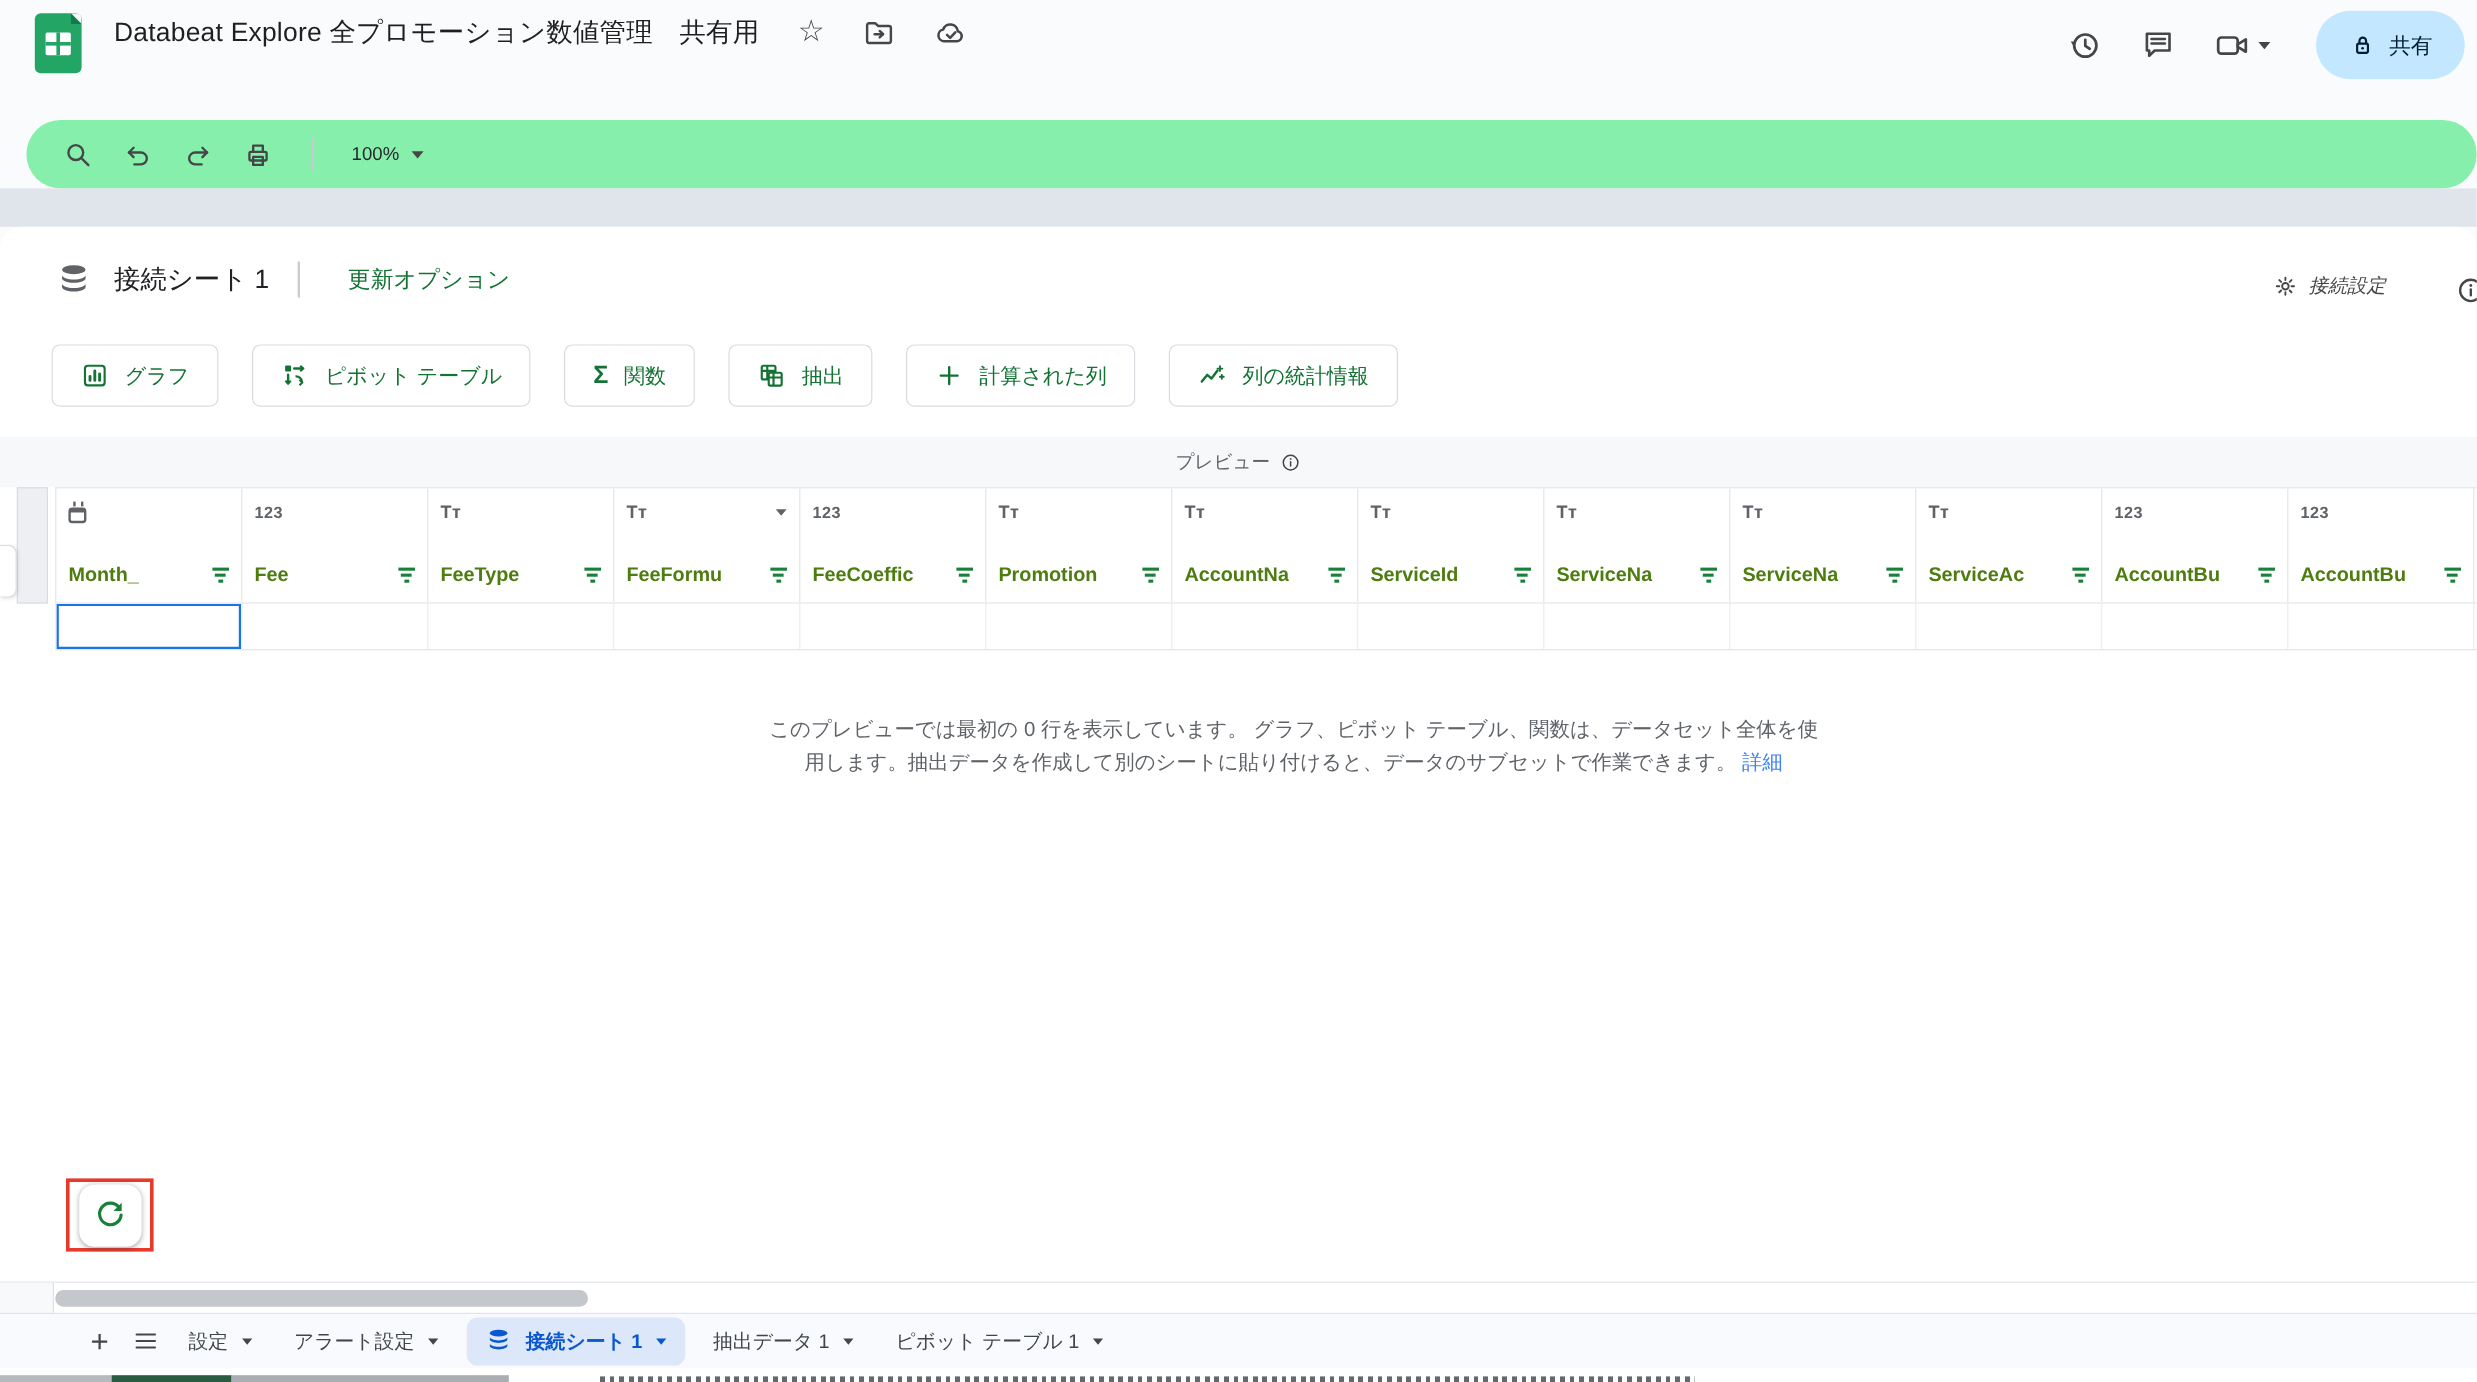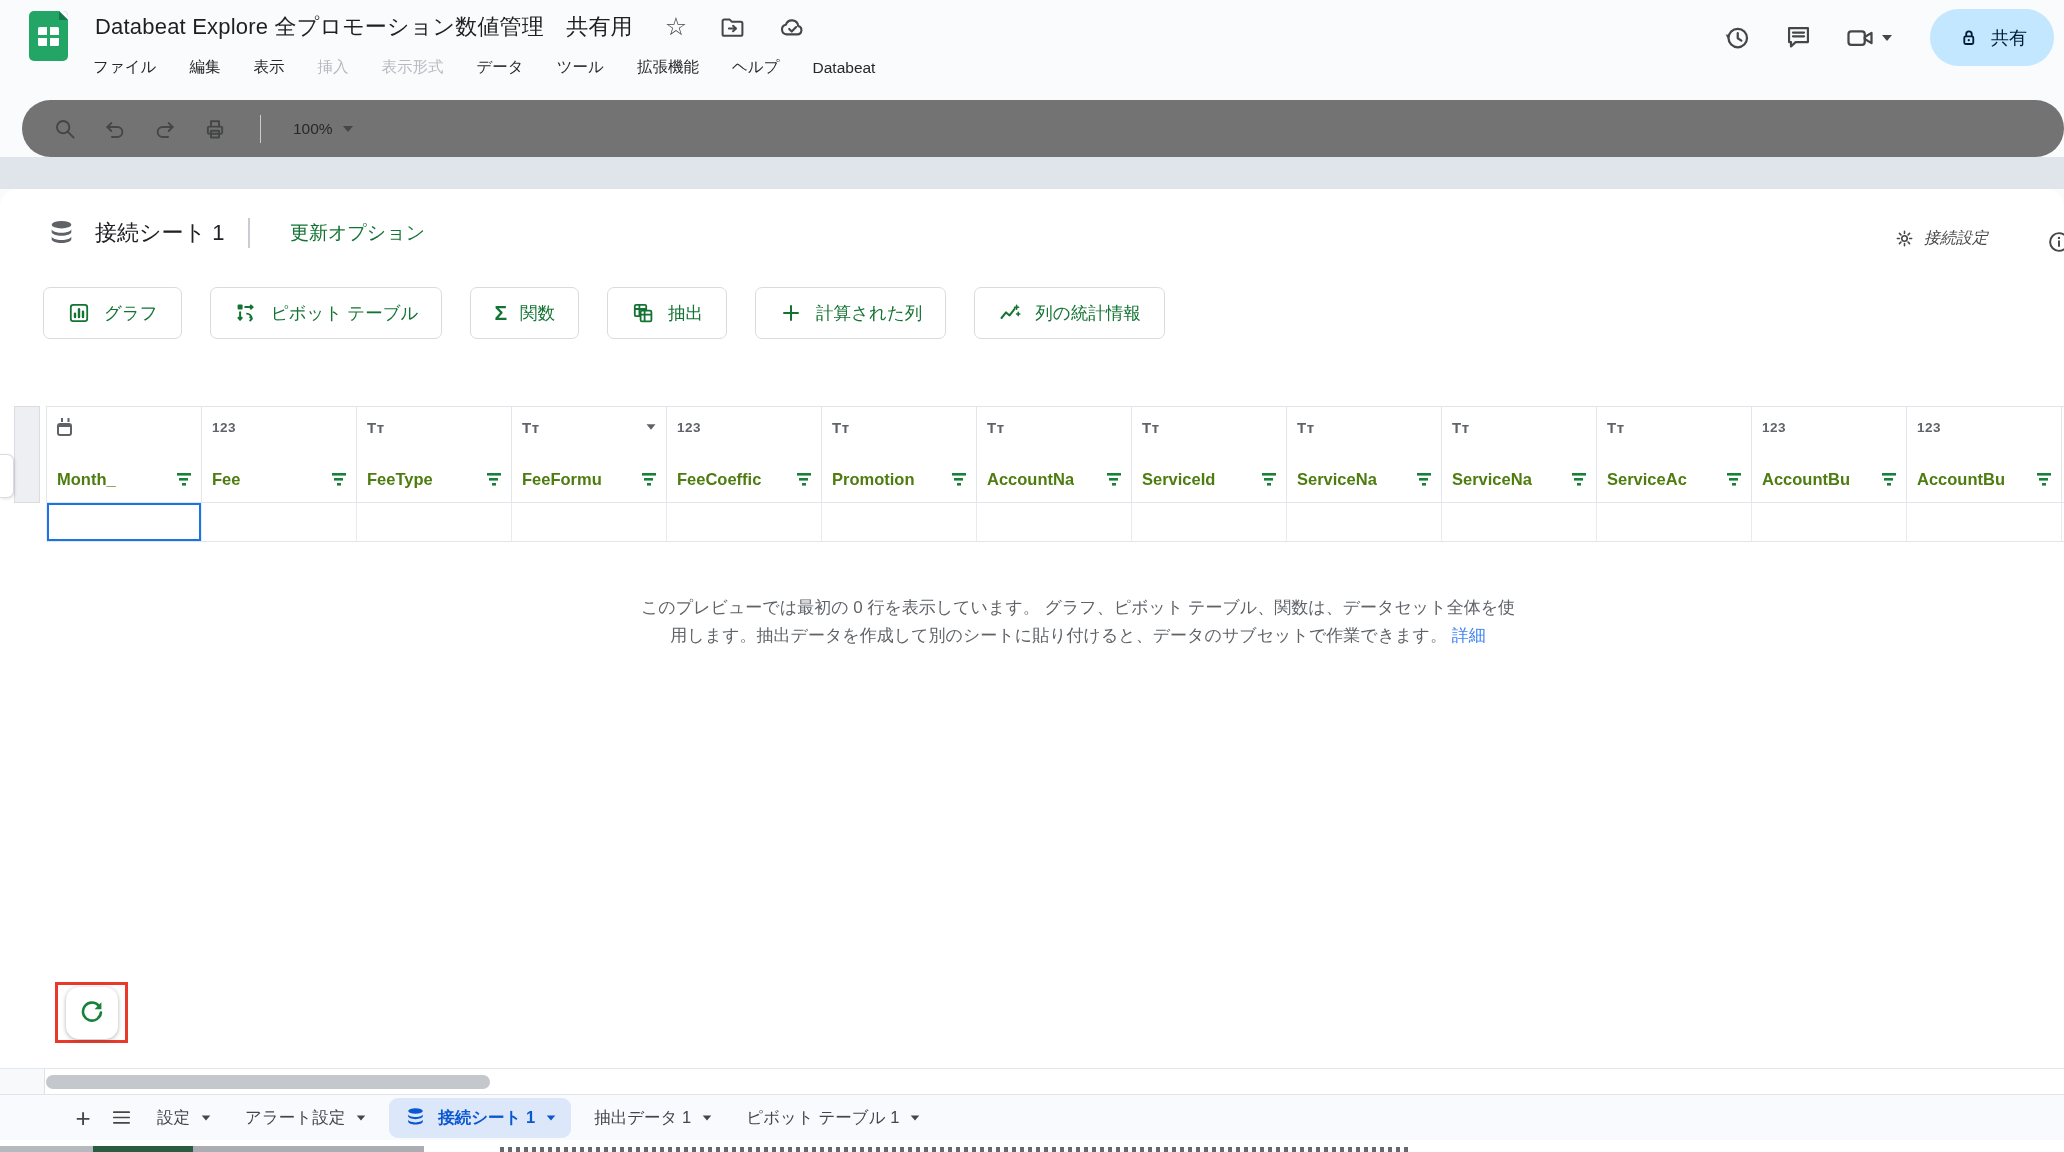--- a/index.html
+++ b/index.html
@@ -20,21 +20,21 @@
   .star { font-size:25px; color:#45484d; line-height:1; margin-top:-2px; }
   .menu-row { position:absolute; left:93px; top:57px; display:flex; align-items:center; gap:33px; }
   .menu-item { font-size:15.5px; color:#26282c; cursor:default; }
   .menu-item[data-disabled="true"] { color:#b7bac0; }
   .top-actions { position:absolute; right:10px; top:9px; display:flex; align-items:center; gap:32px; }
   .cam-group { display:flex; align-items:center; gap:7px; }
   .caret { width:0; height:0; border-left:5px solid transparent; border-right:5px solid transparent; border-top:6px solid #444746; }
   .share-btn { height:57px; padding:0 27px; background:#c2e7ff; border-radius:28.5px; display:flex; align-items:center; gap:11px; color:#001d35; font-size:18px; font-weight:500; margin-left:6px; }
 
   
-  .toolbar { position:absolute; left:22px; top:100px; width:2042px; height:57px; background:#737373; border-radius:28.5px; display:flex; align-items:center; padding-left:30px; gap:24px; }
+  .toolbar { position:absolute; left:22px; top:100px; width:2042px; height:57px; background:#86efac; border-radius:28.5px; display:flex; align-items:center; padding-left:30px; gap:24px; }
   .tb-sep { width:1px; height:28px; background:#c7cbd2; margin:0 8px; }
   .zoom-ctl { display:flex; align-items:center; gap:10px; font-size:15.5px; color:#26282c; }
 
   .band { position:absolute; left:0; top:157px; width:2064px; height:32px; background:#e0e5ec; }
 
   
   .panel { position:absolute; left:0; top:189px; width:2064px; height:963px; background:#fff; border-radius:18px 18px 0 0; }
   .panel-header { position:absolute; left:46px; top:24px; height:40px; display:flex; align-items:center; }
   .sheet-name { font-size:22px; color:#202124; margin-left:18px; }
   .ph-divider { width:1.5px; height:30px; background:#c9cdd3; margin-left:24px; }
@@ -131,32 +131,20 @@
         </svg>
     </span>
     <span>
       <svg width="28" height="28" viewBox="0 0 24 24">
           <path class="sic" d="M7.3 18.3a4.2 4.2 0 0 1-.5-8.3 5.4 5.4 0 0 1 10.5 1.2 3.6 3.6 0 0 1-.7 7.1z"></path>
           <path class="sic" d="M9.6 13.7l2.2 2.2 3.7-3.9"></path>
         </svg>
     </span>
   </div>
 
-  <div class="menu-row">
-    <span class="menu-item" data-disabled="false">ファイル</span>
-    <span class="menu-item" data-disabled="false">編集</span>
-    <span class="menu-item" data-disabled="false">表示</span>
-    <span class="menu-item" data-disabled="true">挿入</span>
-    <span class="menu-item" data-disabled="true">表示形式</span>
-    <span class="menu-item" data-disabled="false">データ</span>
-    <span class="menu-item" data-disabled="false">ツール</span>
-    <span class="menu-item" data-disabled="false">拡張機能</span>
-    <span class="menu-item" data-disabled="false">ヘルプ</span>
-    <span class="menu-item" data-disabled="false">Databeat</span>
-  </div>
 
   <div class="top-actions">
     <span>
       <svg width="30" height="30" viewBox="0 0 24 24">
           <circle class="sic" cx="12.6" cy="12" r="7.4"></circle>
           <path class="sic" d="M12.6 8.1v4.1l2.9 1.9"></path>
           <path d="M2.9 9.2l3.6.3-1.6 3.2z" fill="#444746"></path>
         </svg>
     </span>
     <span>
@@ -295,20 +283,30 @@
       <span>
         <svg width="24" height="24" viewBox="0 0 24 24">
             <path d="M3.5 17l4.5-5.6 3.6 3 5-6.6" fill="none" stroke="#137333" stroke-width="2" stroke-linecap="round" stroke-linejoin="round"></path>
             <path d="M18.6 4.2v4M16.6 6.2h4M20.2 11.4v3.2M18.6 13h3.2" stroke="#137333" stroke-width="1.6" stroke-linecap="round"></path>
           </svg>
       </span>
       <span>列の統計情報</span>
     </div>
   </div>
 
+  <div class="preview-strip">
+    <span>プレビュー</span>
+    <span>
+      <svg width="17" height="17" viewBox="0 0 24 24">
+          <circle class="sic" cx="12" cy="12" r="8.6" stroke-width="2"></circle>
+          <path class="sic" d="M12 11v5" stroke-width="2"></path>
+          <circle cx="12" cy="7.8" r="1.2" fill="#5f6368"></circle>
+        </svg>
+    </span>
+  </div>
 
   <div class="gutter"></div>
   <div class="cols">
     <div class="col">
       <div class="type-row">
           <span class="type-glyph" data-type="date"></span>
         </div>
       <div class="name-row">
           <span class="col-name">Month_</span>
           <span class="filter-icon"></span>

